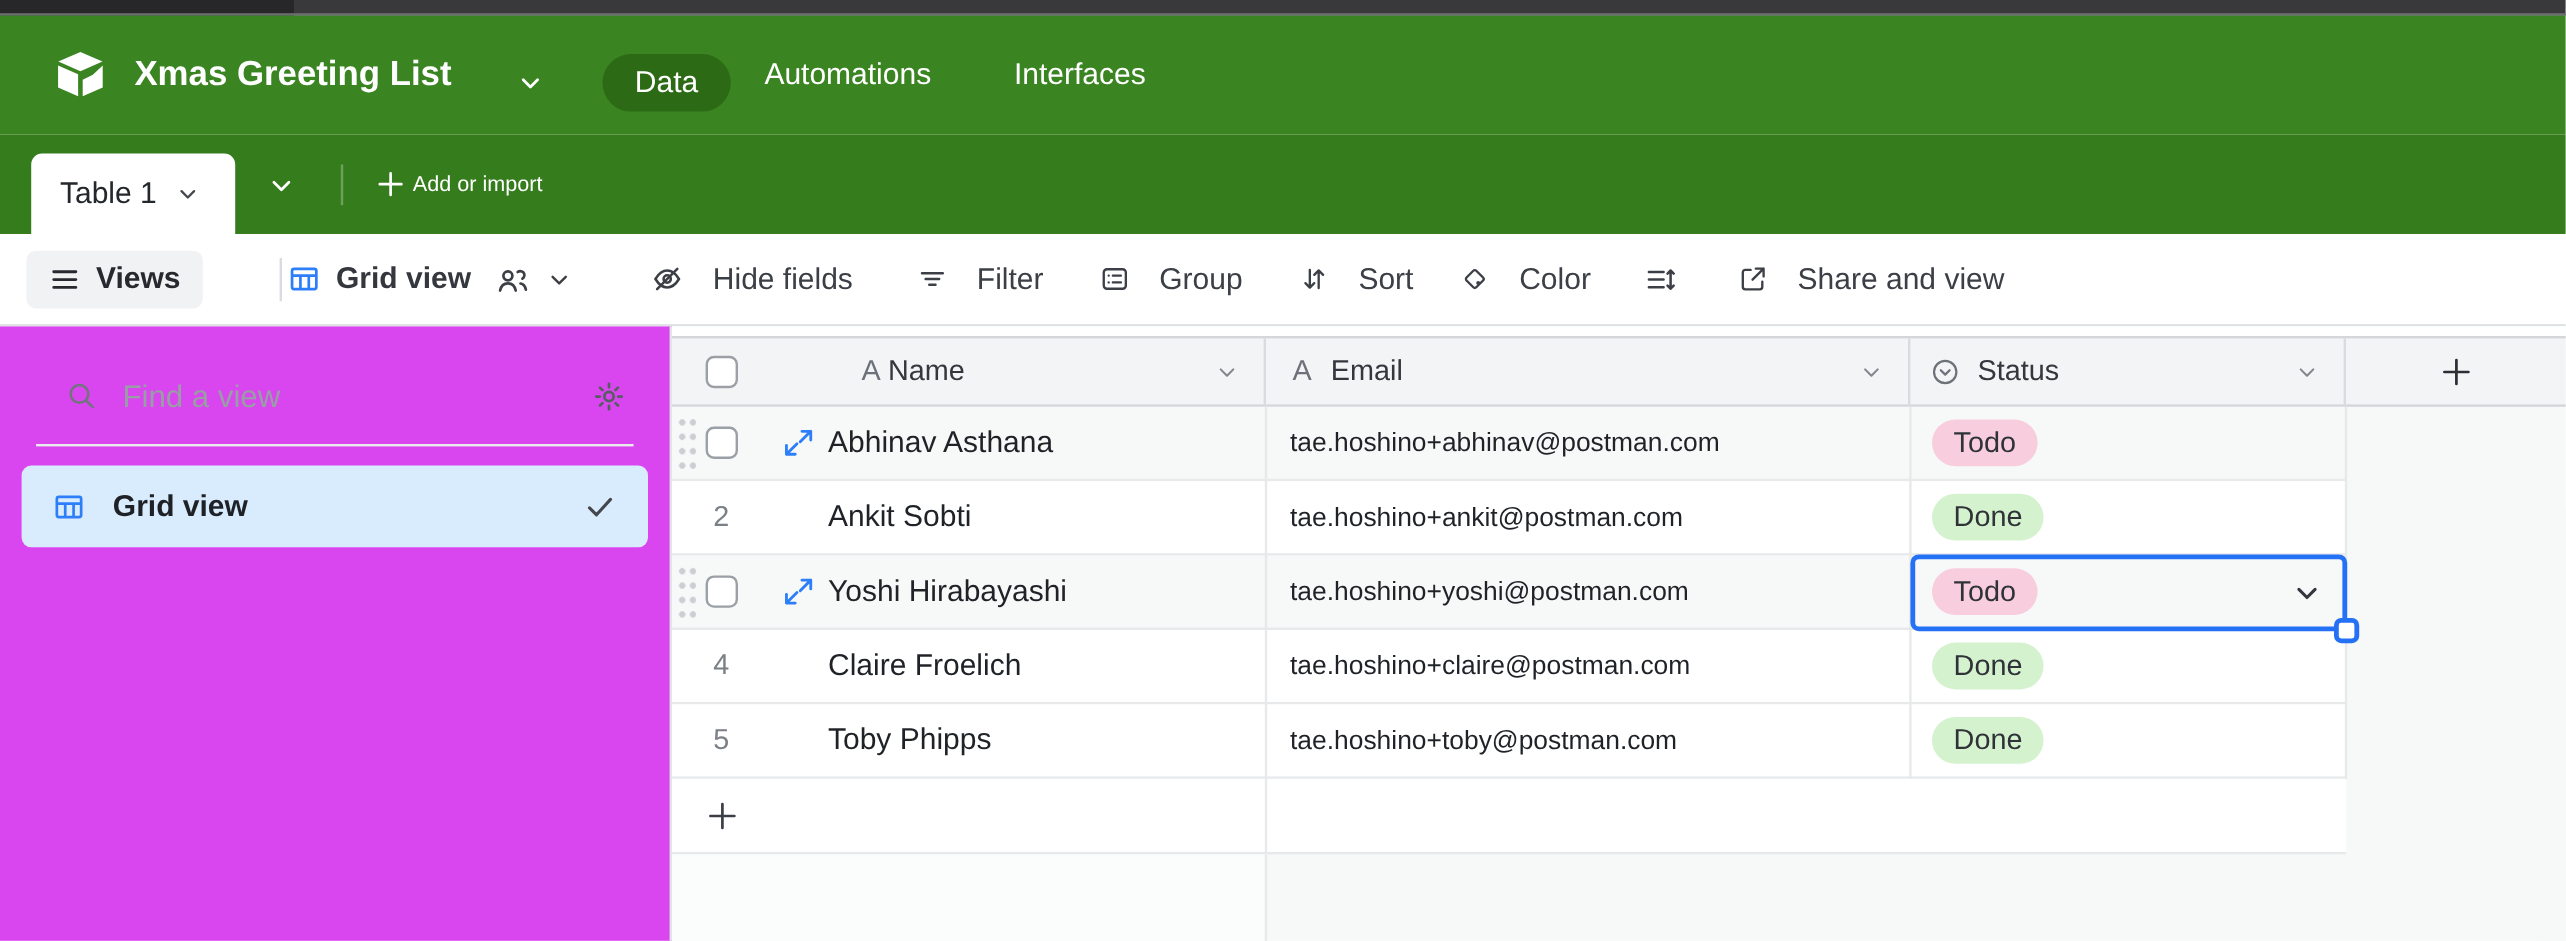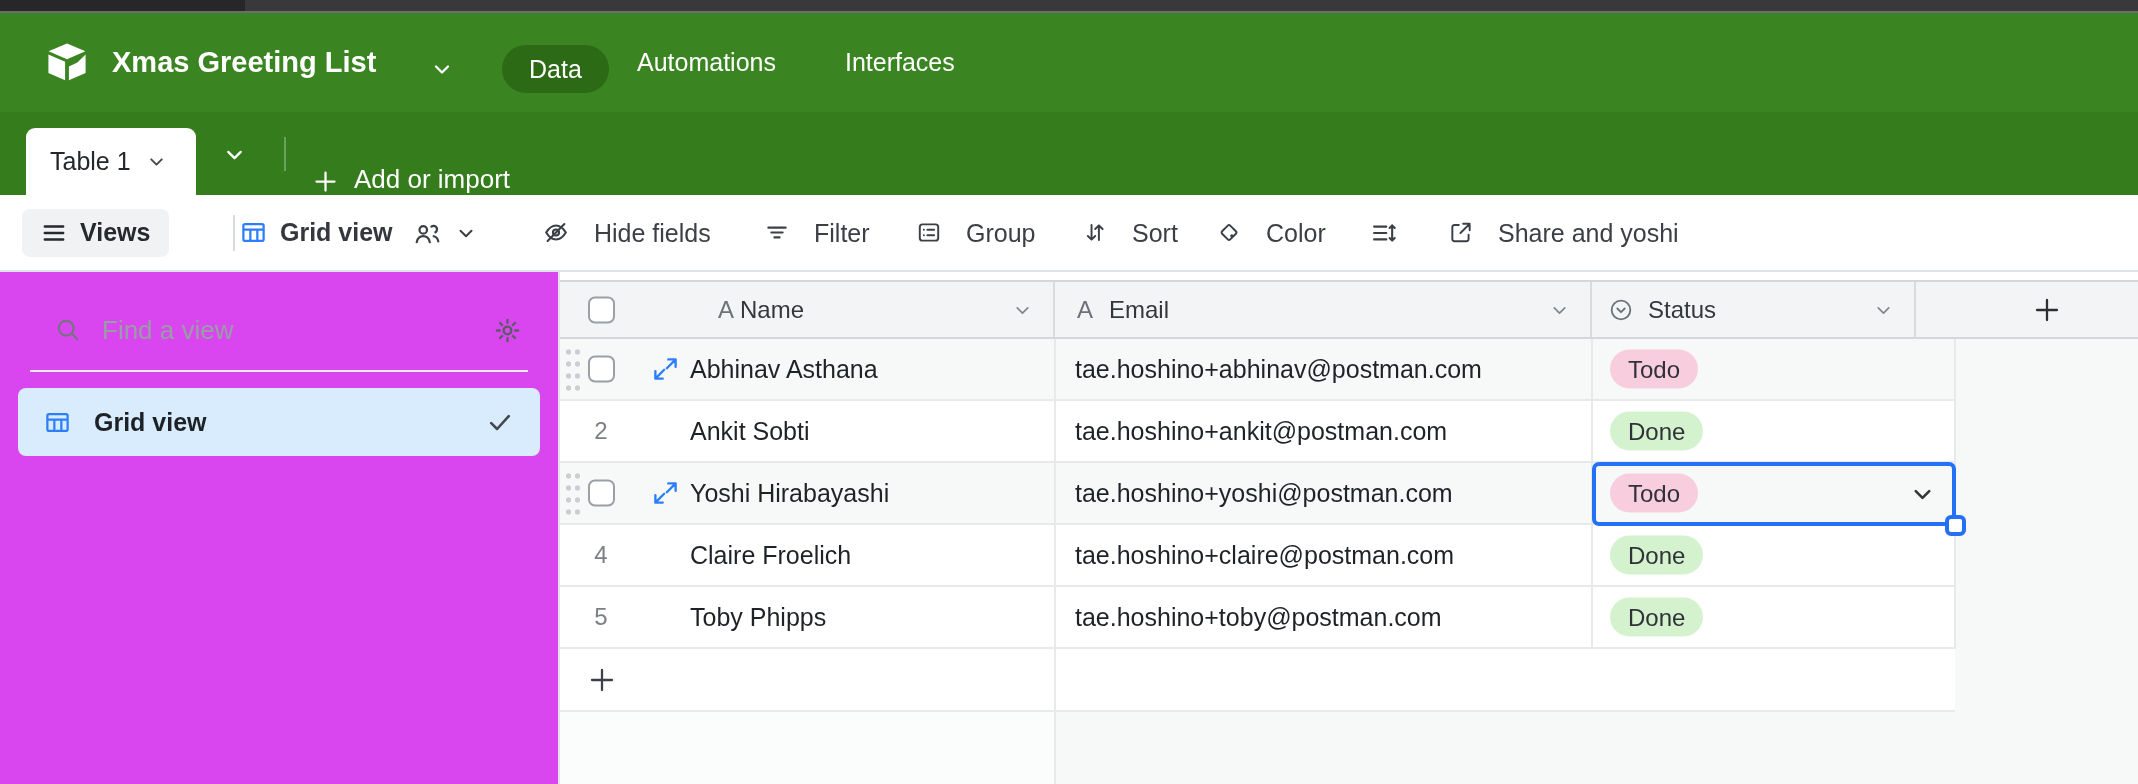--- a/index.html
+++ b/index.html
@@ -25,22 +25,22 @@
   .nav-interfaces { left:845px; }
 
   
   .tablebar { position:absolute; top:112px; left:0; width:2138px; height:83px; background:#357c1d; }
   .table-tab { position:absolute; left:26px; top:16px; height:67px; min-width:170px;
                background:#fff; border-radius:9px 9px 0 0; display:flex; align-items:center;
                gap:15px; padding:0 24px; font-size:25px; font-weight:500; color:#24272c; }
   .tab-dropdown { position:absolute; left:216px; top:24px; width:36px; height:36px;
                   display:flex; align-items:center; justify-content:center; }
   .tablebar-divider { position:absolute; left:284px; top:25px; width:2px; height:34px; background:rgba(255,255,255,.28); }
-  .add-import { position:absolute; left:312px; top:0; height:83px; display:flex; align-items:flex-end;
-                gap:15px; color:#fff; font-size:26px; font-weight:400; }
+  .add-import { position:absolute; left:312px; top:0; height:83px; display:flex; align-items:center;
+                gap:5px; color:#fff; font-size:18px; font-weight:400; }
 
   
   .toolbar { position:absolute; top:195px; left:0; width:2138px; height:77px; background:#fff;
              border-bottom:2px solid #e0e3e6; }
   .tb { position:absolute; top:50%; transform:translateY(-50%); display:flex; align-items:center; }
   .views-btn { left:22px; height:48px; background:#f1f2f4; border-radius:8px; padding:0 19px;
                gap:13px; font-size:25px; font-weight:600; color:#26292e; }
   .tb-divider { left:233px; width:2px; height:36px; background:#d9dcdf; }
   .gridview-btn { left:240px; gap:13px; font-size:25px; font-weight:600; color:#34373d; }
   .gridview-btn .gap-l { margin-left:6px; }
@@ -63,41 +63,41 @@
   .view-item .check { margin-left:auto; }
 
   
   .grid { position:absolute; left:560px; top:272px; width:1578px; height:512px; background:#f7f8f8; }
   .grid-top-strip { position:absolute; top:0; left:0; width:1578px; height:8px; background:#fff; }
   .grid-header { position:absolute; top:8px; left:0; width:1578px; height:59px; background:#f3f4f5;
                  border-top:2px solid #d4d7da; border-bottom:2px solid #d4d7da; }
   .hcell { position:absolute; top:0; height:100%; }
   .hcell.c-name   { left:0; width:495px; border-right:2px solid #d9dcdf; }
   .hcell.c-email  { left:495px; width:537px; border-right:2px solid #d9dcdf; }
-  .hcell.c-status { left:1032px; width:324px; border-right:2px solid #d9dcdf; }
+  .hcell.c-status { left:1032px; width:363px; border-right:2px solid #d9dcdf; }
   .hcell.c-add    { left:1395px; width:183px; display:flex; align-items:center; justify-content:center; }
   .hname { position:absolute; top:50%; transform:translateY(-50%); font-size:24px; color:#34373d; }
   .hicon { position:absolute; top:50%; transform:translateY(-50%); }
   .hchev { position:absolute; right:20px; top:50%; transform:translateY(-50%); }
   .type-a { font-size:24px; color:#6d727a; }
   .checkbox { width:27px; height:27px; background:#fff; border:2px solid #9aa0a6; border-radius:7px; }
   .hcell .checkbox { position:absolute; left:28px; top:50%; transform:translateY(-50%); }
 
   .grow { position:absolute; left:0; width:1395px; height:62px; background:#fff; border-bottom:2px solid #e7e9eb; }
   .grow.hovered { background:#f7f8f8; }
   .grow .dots { display:none; position:absolute; left:4px; top:7px; bottom:7px; width:16px;
                 background-image:radial-gradient(circle, #cbced3 2.4px, transparent 2.9px);
                 background-size:9px 12px; }
   .grow .row-check { display:none; position:absolute; left:28px; top:50%; transform:translateY(-50%); }
   .grow .expand { display:none; position:absolute; left:92px; top:50%; transform:translateY(-50%); }
   .grow.hovered .dots, .grow.hovered .row-check, .grow.hovered .expand { display:block; }
   .grow .row-num { position:absolute; left:0; width:82px; top:50%; transform:translateY(-50%);
                    text-align:center; font-size:24px; color:#7b8086; }
   .cell-name  { position:absolute; left:130px; top:50%; transform:translateY(-50%); font-size:25px; color:#1f2227; }
-  .cell-email { position:absolute; left:515px; top:50%; transform:translateY(-50%); font-size:25px; color:#1f2227; }
+  .cell-email { position:absolute; left:515px; top:50%; transform:translateY(-50%); font-size:22px; color:#1f2227; }
   .cell-status{ position:absolute; left:1050px; top:50%; transform:translateY(-50%); }
   .pill { display:inline-block; height:39px; line-height:39px; border-radius:20px; padding:0 18px;
           font-size:24px; color:#2f3338; }
 
   .vline { position:absolute; width:2px; background:#e7e9eb; z-index:2; }
   .vl-1 { left:494px; top:67px; height:310px; }
   .vl-2 { left:1031px; top:67px; height:310px; }
   .vl-3 { left:1394px; top:67px; height:310px; }
 
   .add-row { position:absolute; left:0; top:377px; width:1395px; height:63px; background:#fff;
@@ -278,21 +278,21 @@
 
   <div class="tb tb-btn tb-share">
     <span>
       <svg width="26" height="26" viewBox="0 0 24 24">
           <g fill="none" stroke="#3c4046" stroke-width="1.8" stroke-linecap="round" stroke-linejoin="round">
             <path d="M10 5H6A2 2 0 0 0 4 7v11a2 2 0 0 0 2 2h11a2 2 0 0 0 2-2v-4"></path>
             <path d="M14 4h6v6M20 4l-8.5 8.5"></path>
           </g>
         </svg>
     </span>
-    <span>Share and yoshi</span>
+    <span>Share and view</span>
   </div>
 </div>
 
 <aside class="sidebar">
   <div class="search-row">
     <span>
       <svg width="28" height="28" viewBox="0 0 24 24">
           <g fill="none" stroke="#70757c" stroke-width="1.8" stroke-linecap="round">
             <circle cx="10.5" cy="10.5" r="6.3"></circle>
             <path d="M15.3 15.3 20 20"></path>

